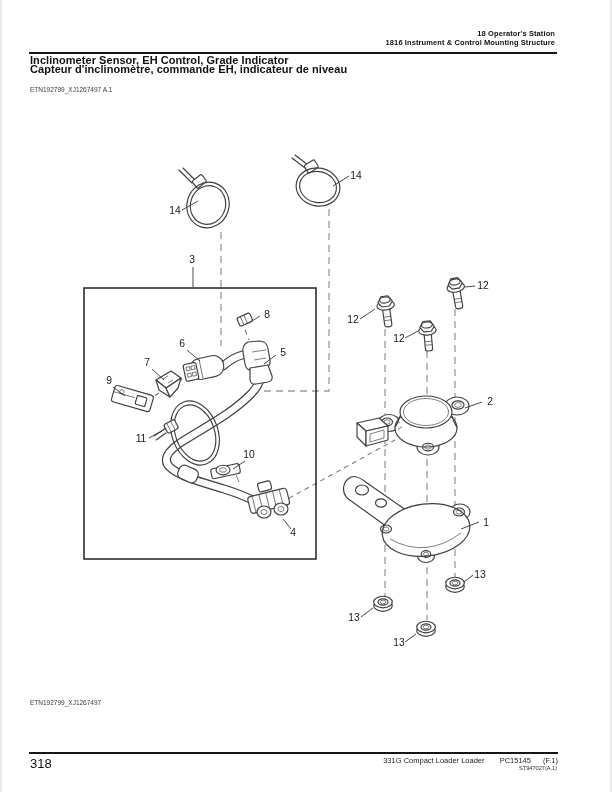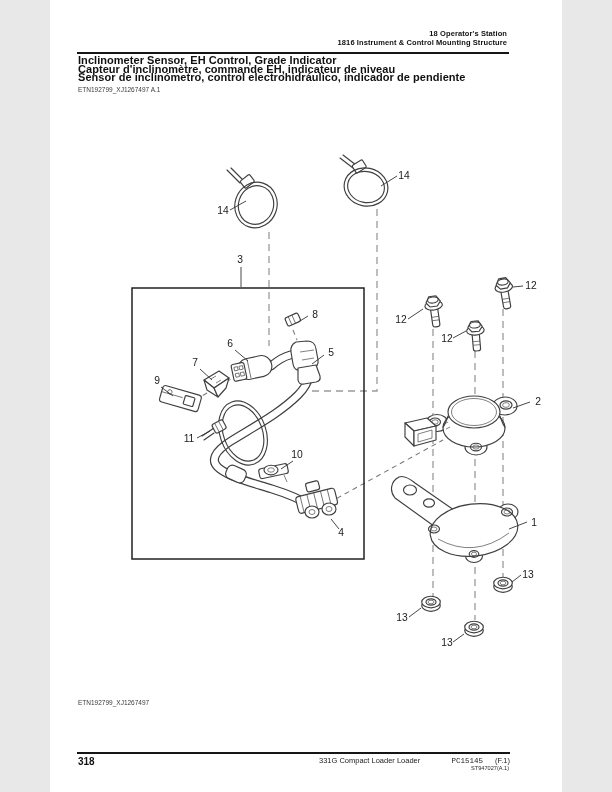--- a/index.html
+++ b/index.html
@@ -1,32 +1,32 @@
 <!DOCTYPE html>
 <html><head>
 <meta charset="utf-8">
 <style>
   html,body{margin:0;padding:0;background:#e8e8e8;}
   .page{
-    position:relative;width:512px;height:792px;background:#ffffff;
+    position:relative;width:608px;height:792px;background:#ffffff;
     font-family:"Liberation Sans", sans-serif;color:#111;overflow:hidden;
     margin:0 auto;
   }
   .hdr{position:absolute;top:29px;right:55px;text-align:right;
        font-size:7.5px;font-weight:bold;line-height:9px;letter-spacing:.1px;}
   .rule{position:absolute;background:#151515;}
   .rule.hdr-rule{left:27px;right:53px;top:52px;height:1.6px;}
   .titleblock{position:absolute;left:28px;top:56px;font-size:11px;
        font-weight:bold;line-height:8.6px;letter-spacing:.05px;}
   .figref{position:absolute;left:28px;top:86px;font-size:6.5px;color:#3a3a3a;}
   .botref{position:absolute;left:28px;top:699px;font-size:6.5px;color:#3a3a3a;}
   .rule.ftr-rule{left:27px;right:52px;top:752px;height:1.5px;}
-  .pagenum{position:absolute;left:28px;top:756px;font-size:10px;font-weight:bold;}
+  .pagenum{position:absolute;left:28px;top:756px;font-size:13px;font-weight:normal;}
   .ftr-right{position:absolute;right:52px;top:756px;font-size:7.5px;color:#1c1c1c;white-space:nowrap;}
-  .ftr-right .gap1{margin-left:29px;font-family:Liberation Mono, monospace;}
+  .ftr-right .gap1{margin-left:13px;}
   .ftr-right .gap2{margin-left:10px;}
   .ftr-sub{position:absolute;right:53px;top:765px;font-size:5.6px;color:#2a2a2a;}
   svg.diagram{position:absolute;left:0;top:0;}
   
   .ln{stroke:#3f3f3f;stroke-width:1.15;fill:none;stroke-linecap:round;stroke-linejoin:round;}
   .lnf{stroke:#3f3f3f;stroke-width:1.15;fill:#ffffff;stroke-linejoin:round;}
   .thin{stroke:#4a4a4a;stroke-width:.7;fill:none;}
   .dash{stroke:#9a9a9a;stroke-width:1.3;fill:none;stroke-dasharray:7 5;}
   .dash2{stroke:#787878;stroke-width:1.05;fill:none;stroke-dasharray:5 4;}
   .leader{stroke:#333;stroke-width:.9;fill:none;}
@@ -42,21 +42,20 @@
 
   <div class="hdr">
     <div>18 Operator's Station</div>
     <div>1816 Instrument &amp; Control Mounting Structure</div>
   </div>
   <div class="rule hdr-rule"></div>
 
   <div class="titleblock">
     <div>Inclinometer Sensor, EH Control, Grade Indicator</div>
     <div>Capteur d'inclinomètre, commande EH, indicateur de niveau</div>
-    <div>Sensor de inclinómetro, control electrohidráulico, indicador de pendiente</div>
   </div>
   <div class="figref">ETN192799_XJ1267497 A.1</div>
 
   <svg class="diagram" width="612" height="792" viewBox="0 0 612 792" xmlns="http://www.w3.org/2000/svg">
 
     <g>
       <path class="dash" d="M219,232 V346"></path>
       <path class="dash" d="M327,209 V391 L257,391"></path>
       <path class="dash" d="M383,329 V597"></path>
       <path class="dash" d="M425,351 V620"></path>

